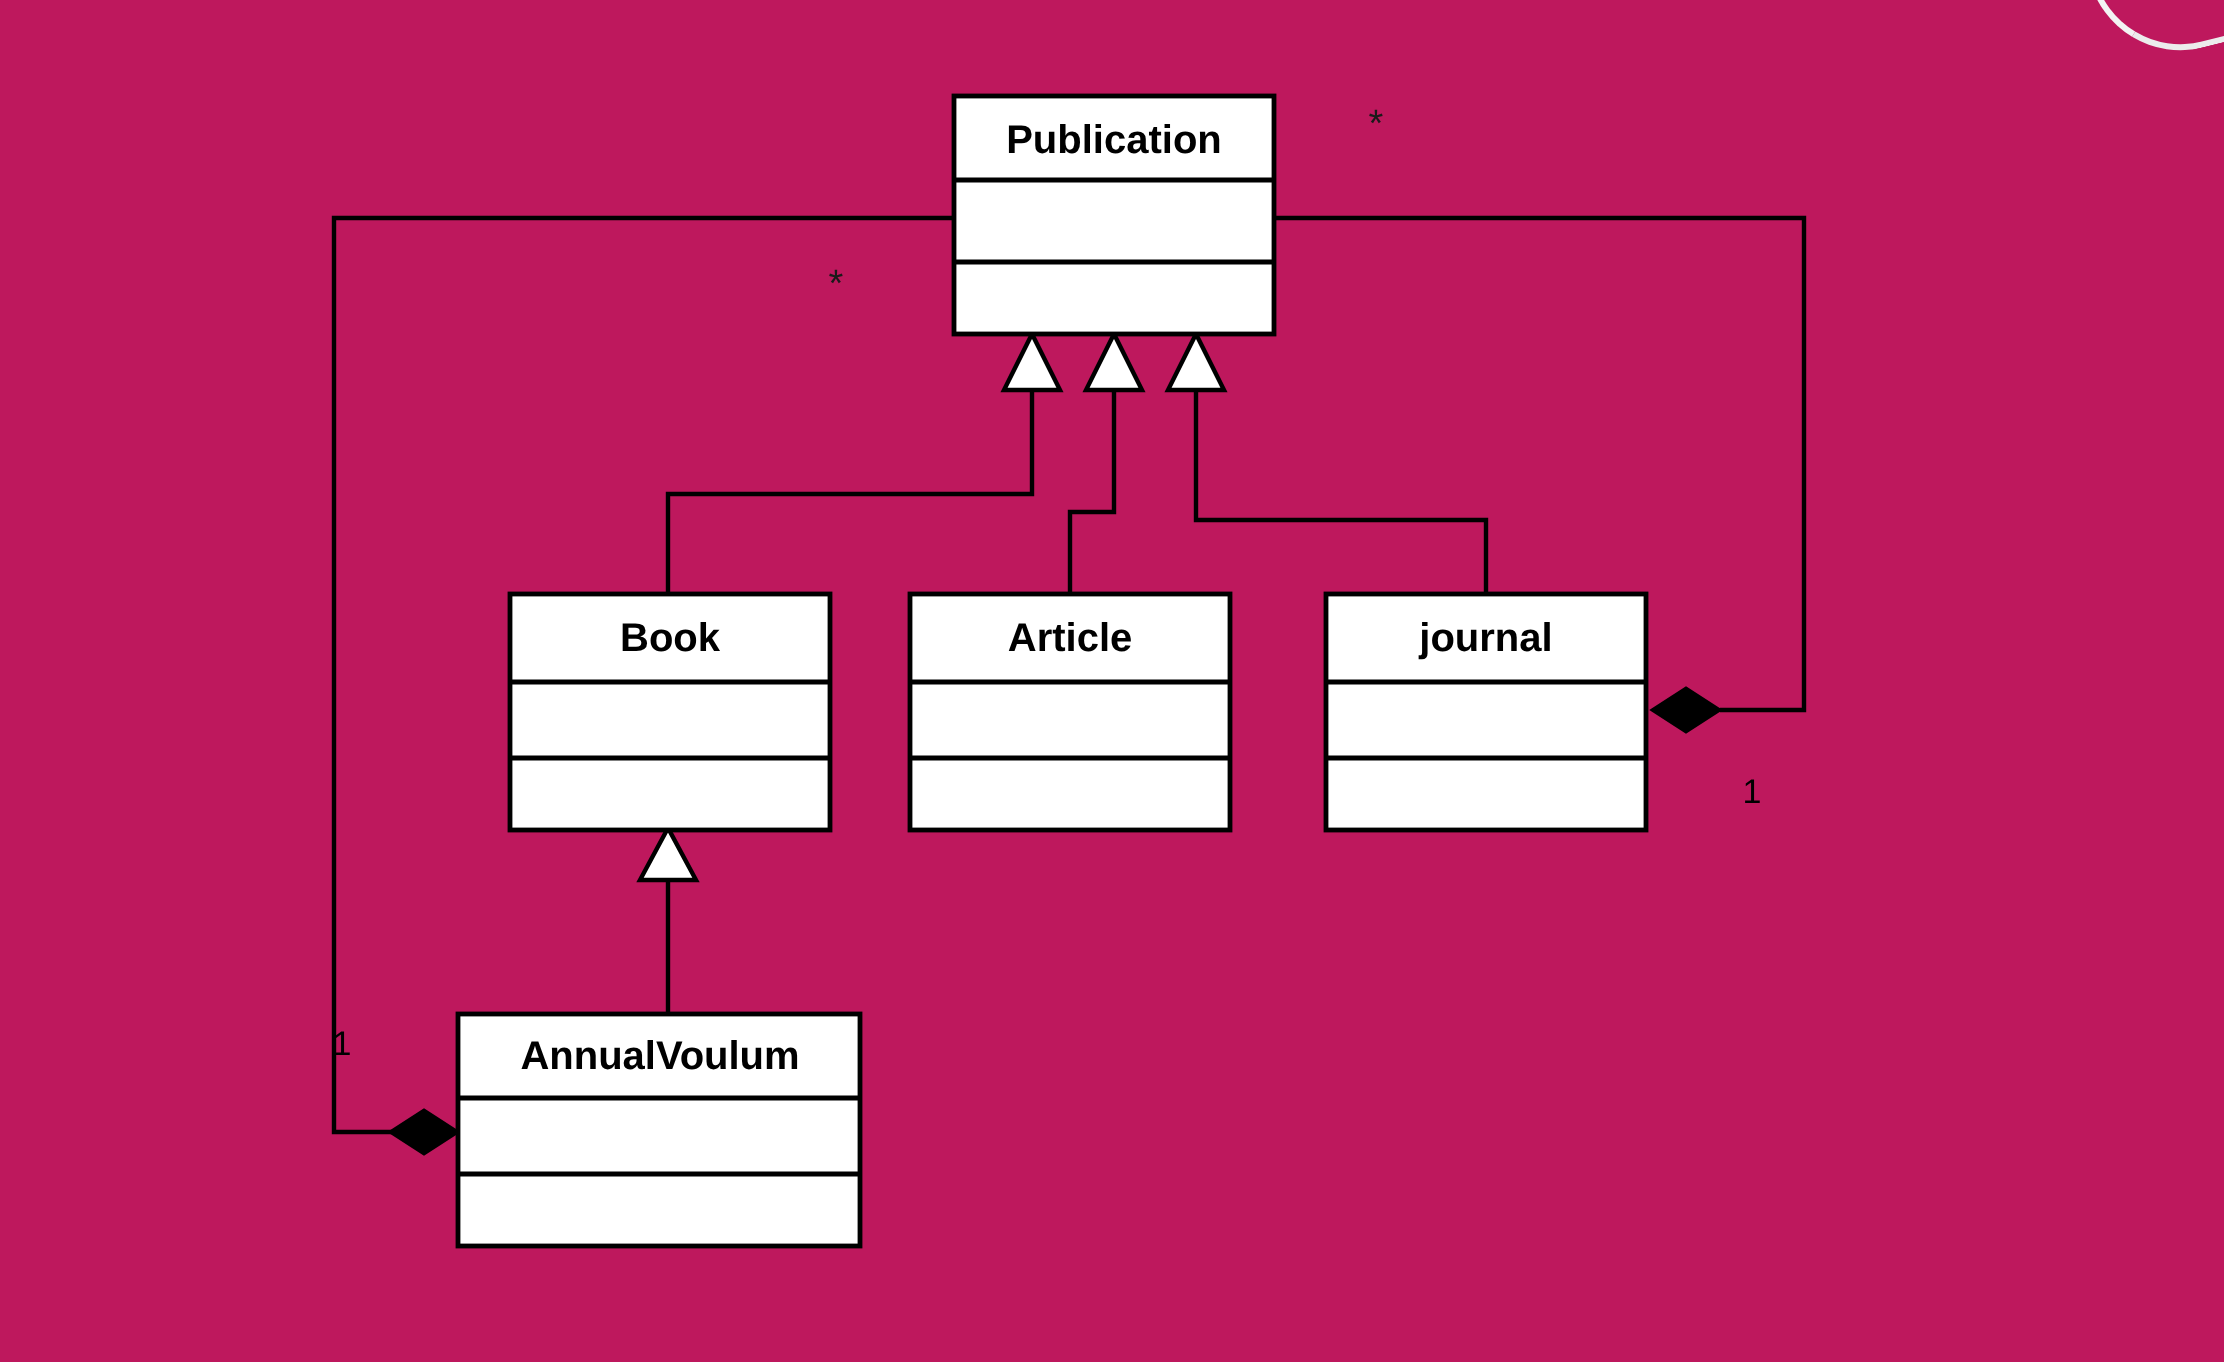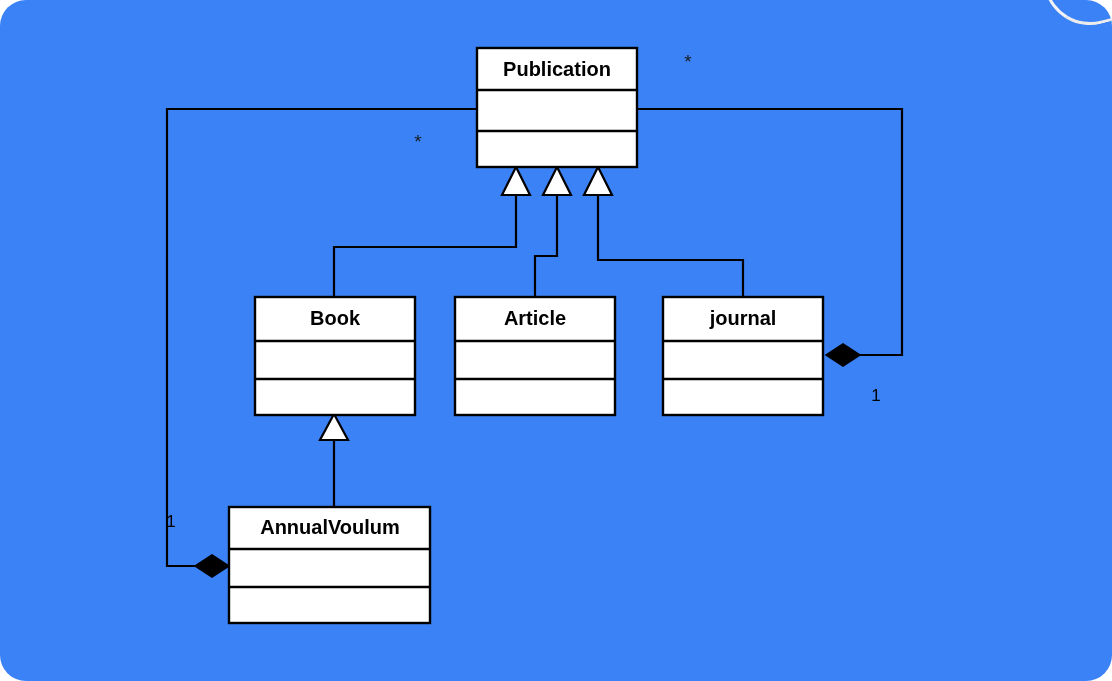--- a/index.html
+++ b/index.html
@@ -7,23 +7,22 @@
     padding: 0;
     background: #ffffff;
   }
   body {
     font-family: "Liberation Sans", sans-serif;
   }
   #canvas {
     position: relative;
     width: 1112px;
     height: 681px;
-    background: #3b82f6;
+    background: #be185d;
     overflow: hidden;
-    border-radius: 26px;
   }
   #uml-svg {
     position: absolute;
     top: 0;
     left: 0;
   }
   .corner-artifact {
     position: absolute;
     top: -22px;
     right: -26px;

